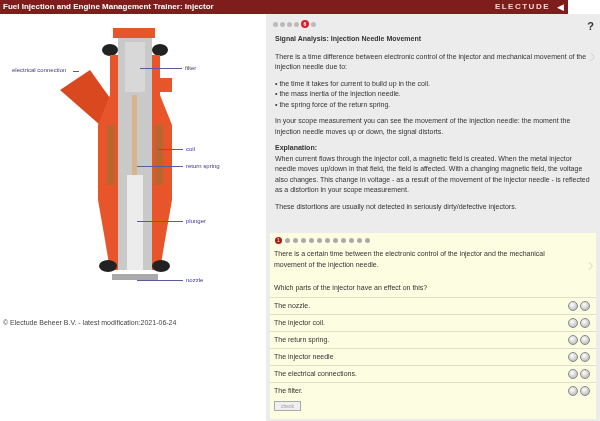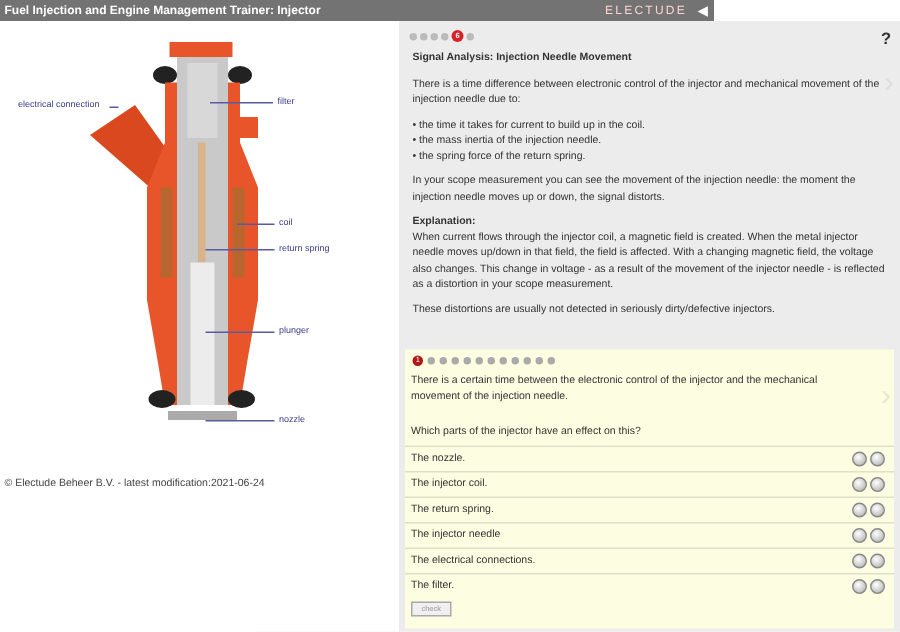--- a/index.html
+++ b/index.html
@@ -1,19 +1,19 @@
 <!DOCTYPE html>
 <html><head>
 <meta charset="utf-8">
 <style>
 *{box-sizing:border-box;margin:0;padding:0}
 body{width:600px;height:421px;overflow:hidden;font-family:"Liberation Sans",sans-serif;background:#fff;color:#333;position:relative}
-.topbar{position:absolute;left:0;top:0;width:476px;height:14px;background:#737373;color:#fff}
+.topbar{position:absolute;left:0;top:0;width:568px;height:14px;background:#7f1d1d;color:#fff}
 .topbar .title{position:absolute;left:3px;top:1px;font-size:8px;font-weight:bold;line-height:12px}
-.topbar .logo{position:absolute;right:18px;top:2px;font-size:8px;letter-spacing:1.5px;font-weight:normal;color:#fbd3d3;line-height:10px}
+.topbar .logo{position:absolute;right:18px;top:2px;font-size:8px;letter-spacing:1.5px;font-weight:bold;color:#fbd3d3;line-height:10px}
 .topbar .collapse{position:absolute;right:4px;top:1px;font-size:9px;color:#fff;line-height:12px}
 .left{position:absolute;left:0;top:14px;width:266px;height:407px;background:#fff}
 .footer{position:absolute;left:3px;top:305px;font-size:7px;color:#444}
 .right{position:absolute;left:266px;top:14px;width:334px;height:407px;background:#ececec}
 .dots{position:absolute;left:7px;top:6px;display:flex;gap:2px;align-items:center}
 .dot{width:5px;height:5px;border-radius:50%;background:#bbb}
 .dot.active{width:8px;height:8px;background:#d7222a;color:#fff;font-size:5px;text-align:center;line-height:8px;font-weight:bold}
 .help{position:absolute;right:6px;top:6px;font-size:11px;font-weight:bold;color:#333}
 .arrow-right{position:absolute;right:4px;top:30px;font-size:20px;color:#ddd}
 .content{position:absolute;left:9px;top:20px;width:315px;font-size:7px;line-height:10.5px;color:#333}

